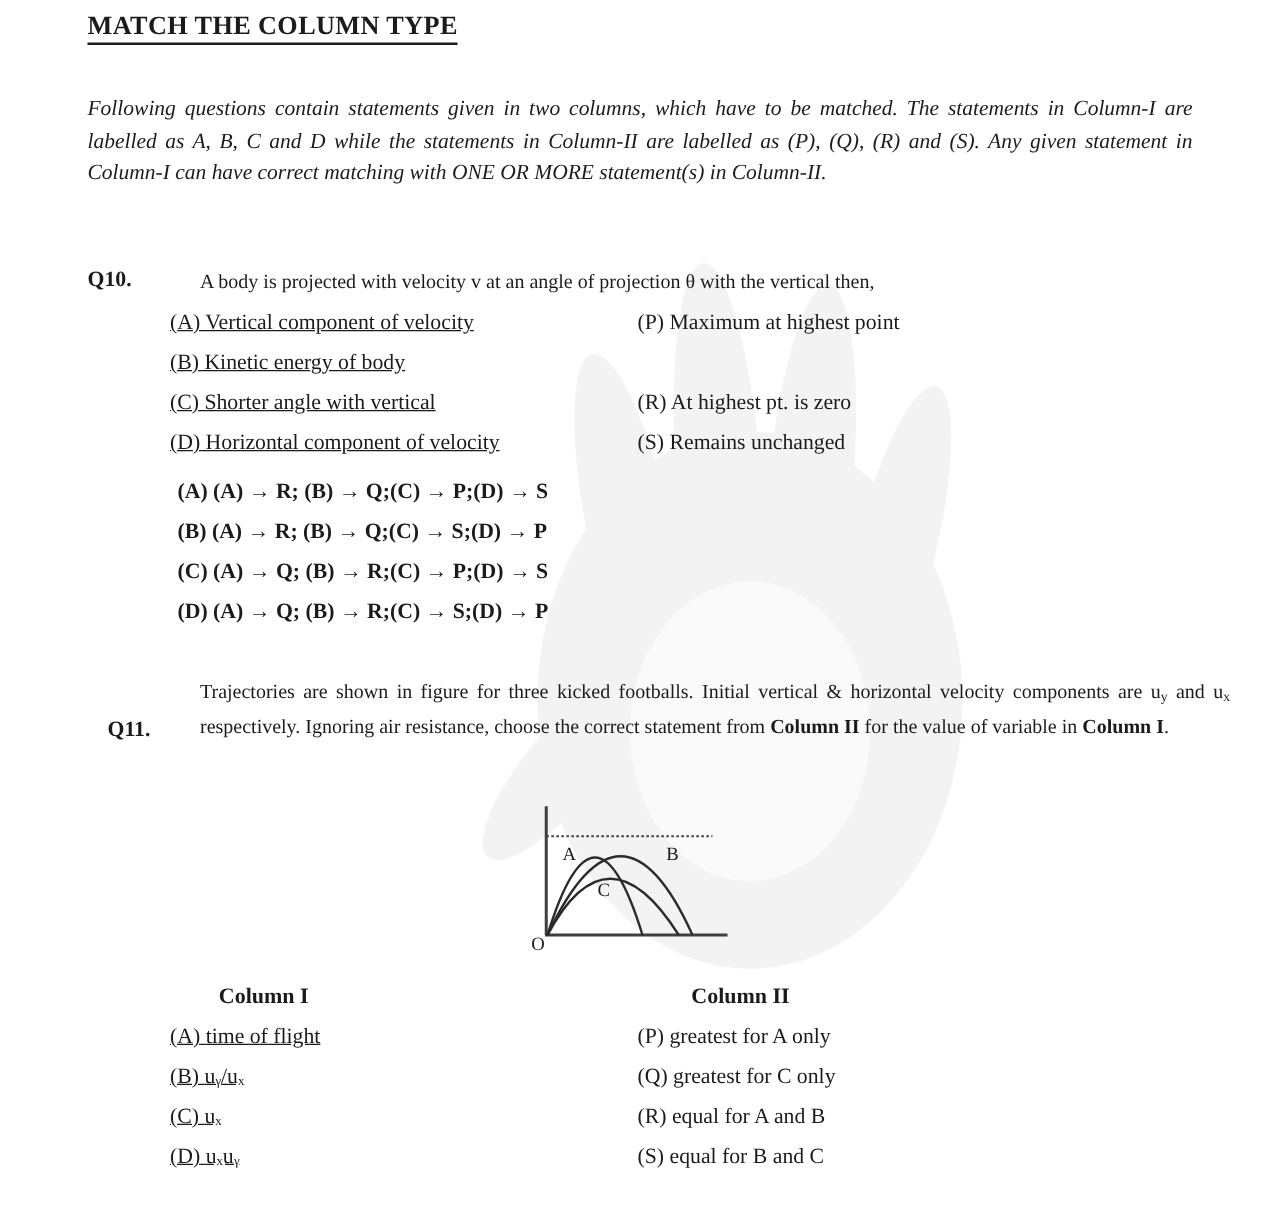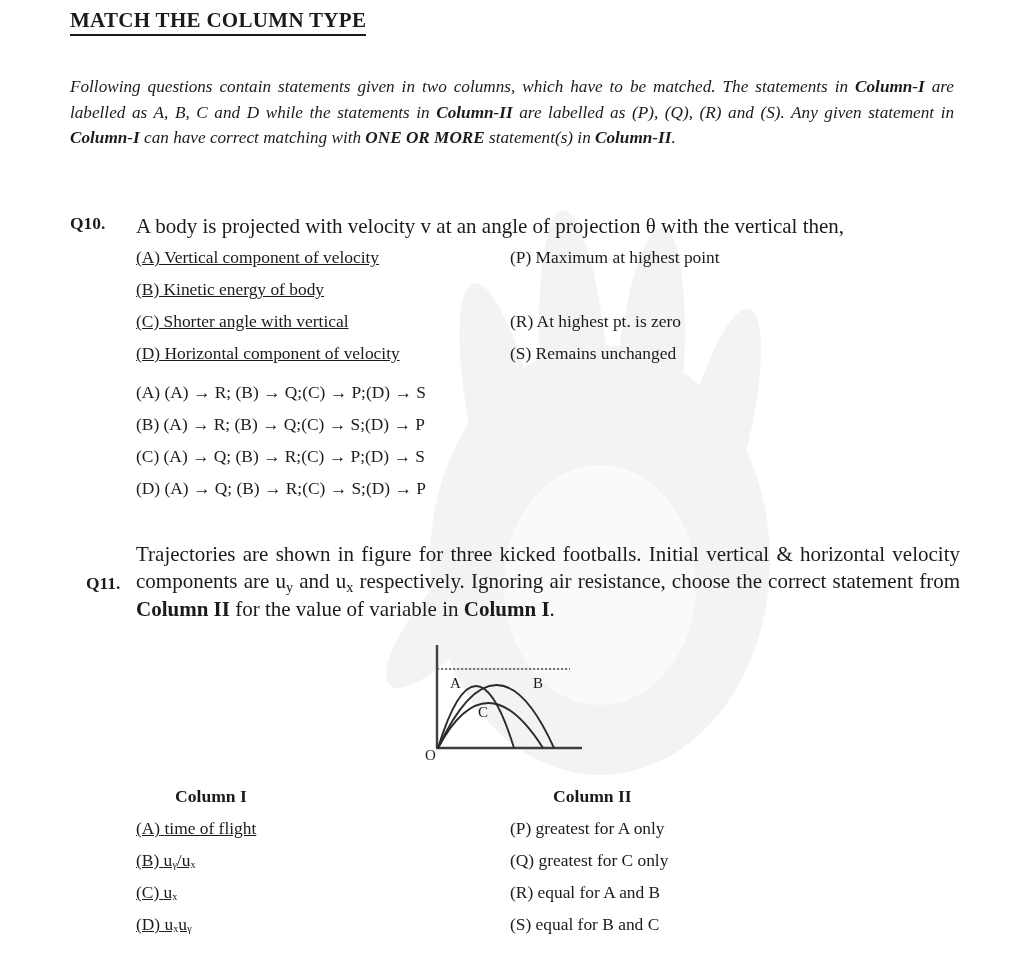--- a/index.html
+++ b/index.html
@@ -55,57 +55,59 @@
     position: absolute;
     left: 70px;
     top: 74px;
     width: 884px;
     font-style: italic;
     font-size: 17.2px;
     line-height: 25.6px;
     text-align: justify;
     text-justify: inter-word;
   }
-  .intro b { font-weight: bold; font-style: italic; }
+  .intro b { font-weight: normal; font-style: italic; }
 
   
   .q-label {
     position: absolute;
     font-weight: bold;
     font-size: 17.4px;
     white-space: nowrap;
   }
   .q-body {
     position: absolute;
-    font-size: 21px;
+    font-size: 16px;
     line-height: 26.5px;
     text-align: justify;
     text-justify: inter-word;
+    margin-left: 24px;
   }
   .q-body b { font-weight: bold; }
 
   
   #q10-label { left: 70px; top: 213px; }
   #q10-body  { left: 136px; top: 213px; width: 824px; }
 
   
   .match-row {
     position: absolute;
     font-size: 17.4px;
     white-space: nowrap;
   }
   .col-left  { left: 136px; text-decoration: underline; }
   .col-right { left: 510px; }
 
   
   .opt-row {
     position: absolute;
-    left: 136px;
-    font-size: 17.4px;
-    white-space: nowrap;
+    left: 142px;
+    font-size: 17.4px;
+    white-space: nowrap;
+    font-weight: bold;
   }
 
   
   #q11-label { left: 86px; top: 541px; margin-top: 32px; }
   #q11-body  { left: 136px; top: 541px; width: 824px; }
 
   sub {
     font-size: 0.68em;
     vertical-align: baseline;
     position: relative;

